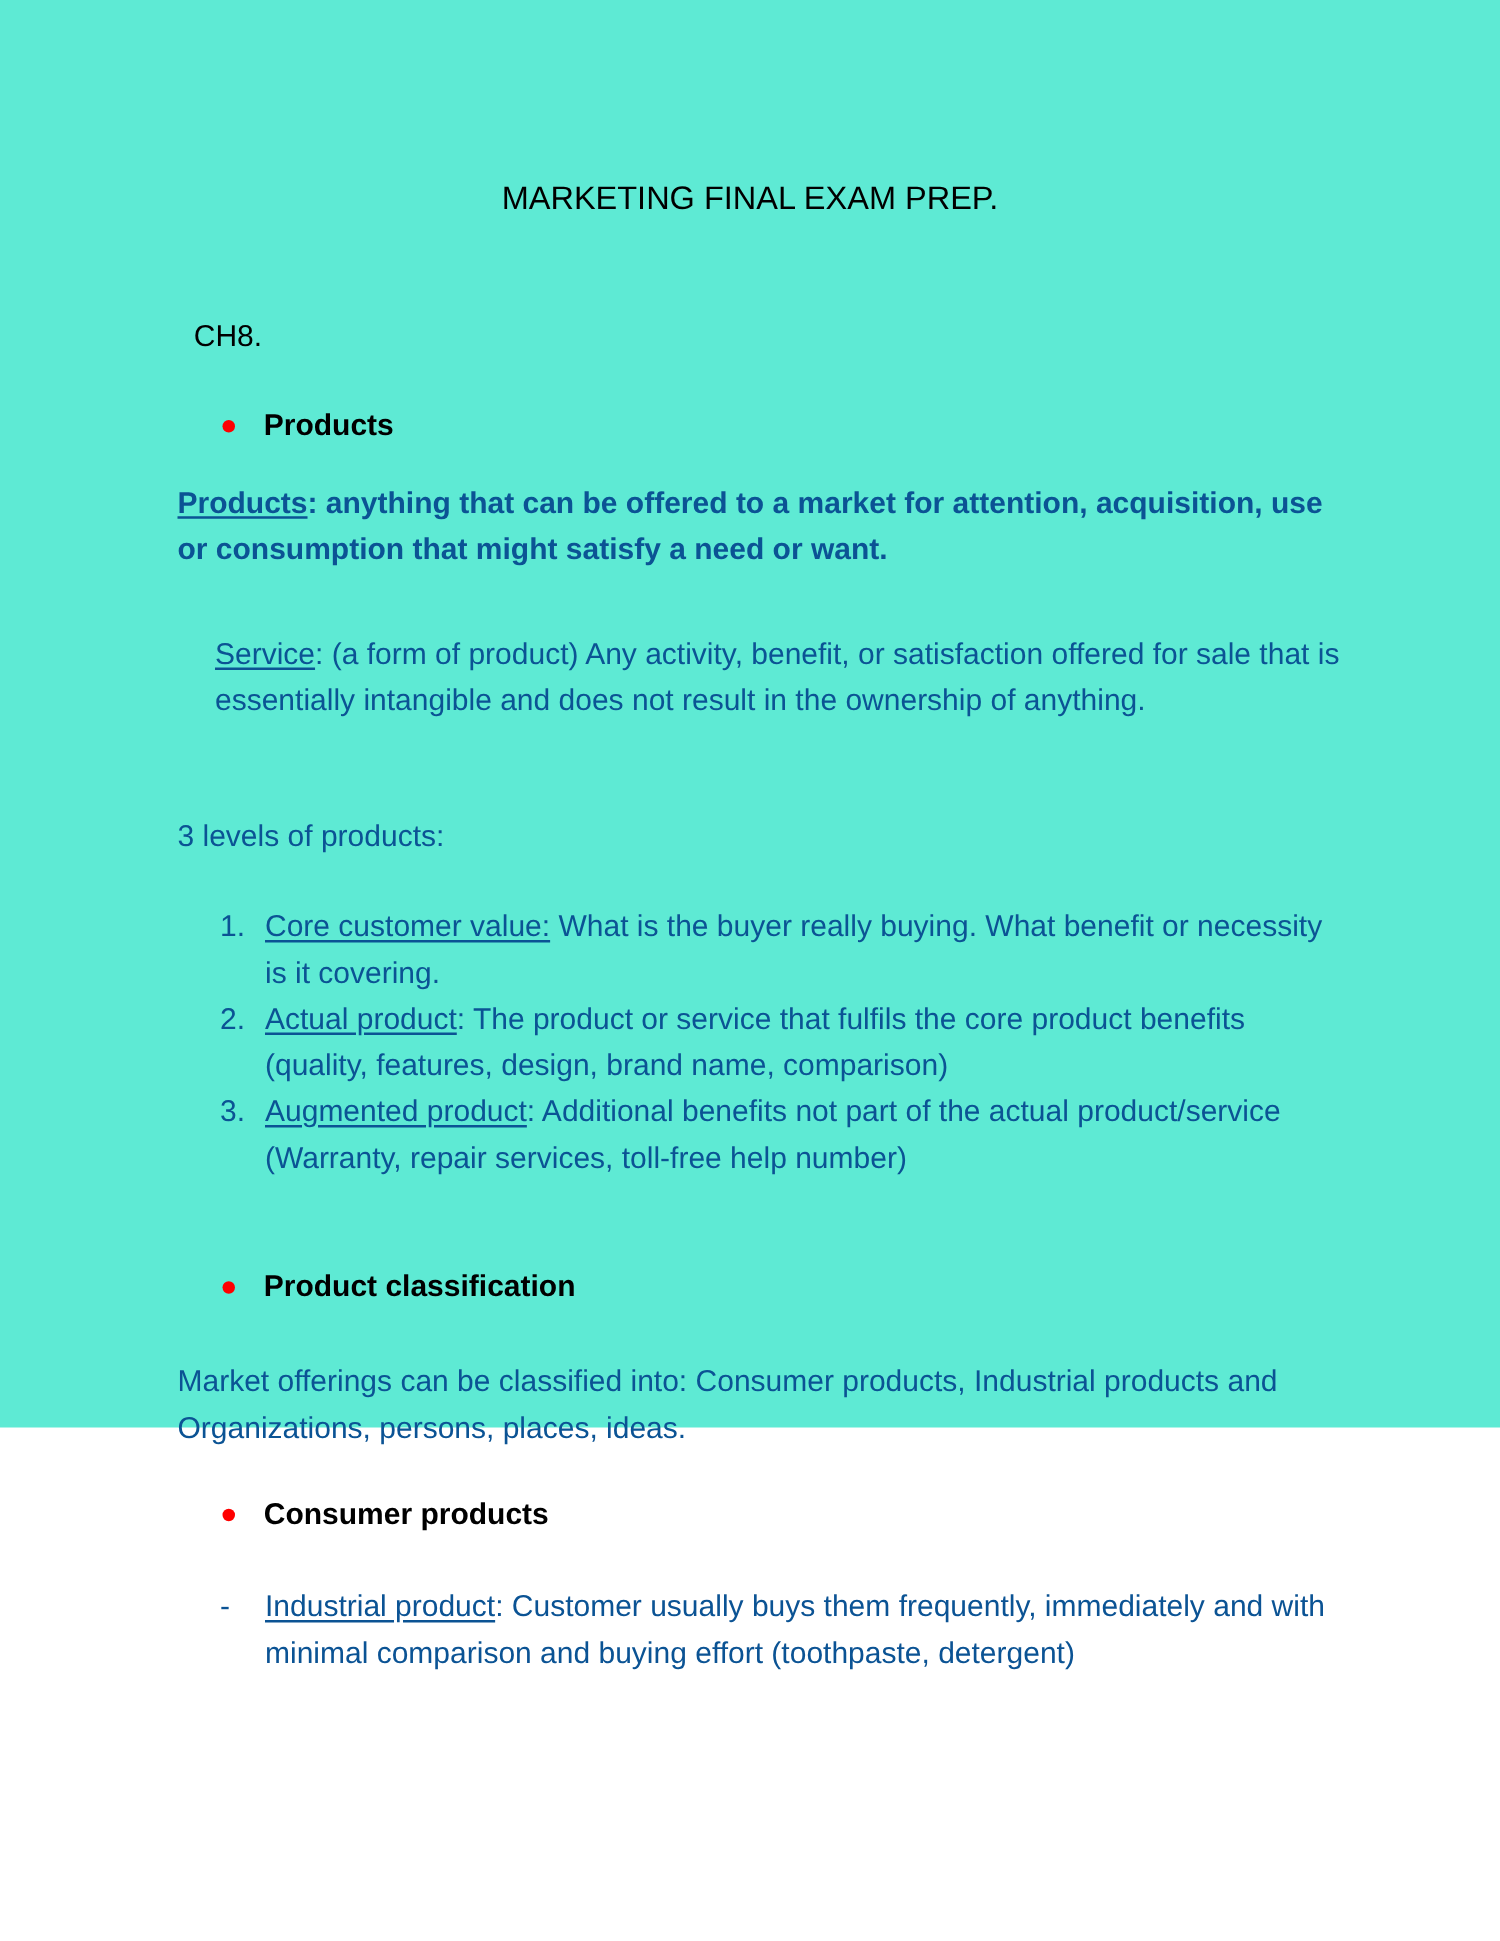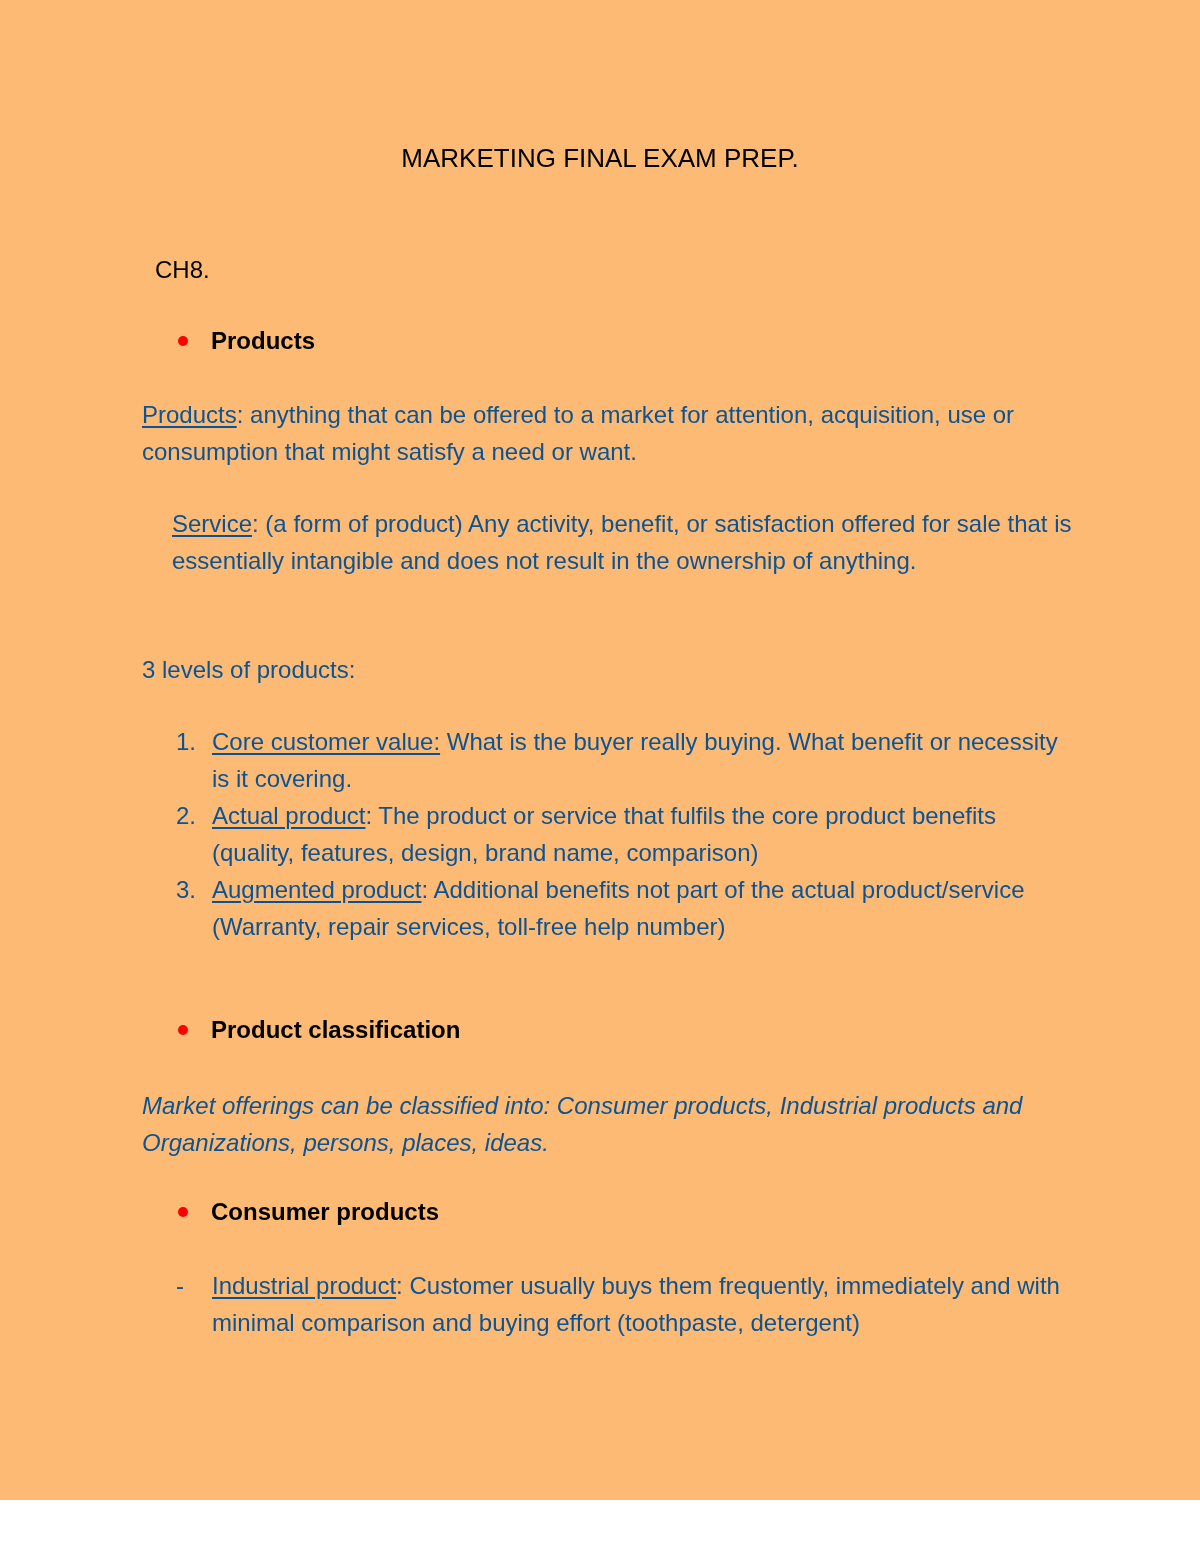--- a/index.html
+++ b/index.html
@@ -1,18 +1,18 @@
 <!DOCTYPE html>
 <html><head>
 <meta charset="utf-8">
 <style>
   html, body { margin: 0; padding: 0; background: #ffffff; }
   body { width: 1200px; height: 1553px; position: relative; overflow: hidden;
          font-family: "Liberation Sans", sans-serif; }
-  .page { position: absolute; left: 0; top: 0; width: 1200px; height: 1500px; background: #fdba74; }
+  .page { position: absolute; left: 0; top: 0; width: 1200px; height: 1142px; background: #5eead4; }
   .title { position: absolute; top: 143px; left: 0; width: 1200px; text-align: center;
            font-size: 26px; color: #000; letter-spacing: 0px; }
   .ch { position: absolute; left: 142px; top: 256px; font-size: 24px; color: #000; margin-left: 13px; }
   .bullet-head { position: absolute; left: 178px; display: flex; align-items: center;
                  font-size: 24px; font-weight: bold; color: #000; }
   .bullet-head .dot { width: 10px; height: 10px; border-radius: 50%; background: #ff0000;
                       margin-right: 23px; margin-left: 0; }
   .para { position: absolute; left: 142px; width: 930px; font-size: 24px; line-height: 37px;
           color: #0b5394; }
   .term { text-decoration: underline; text-underline-offset: 3px; }
@@ -30,21 +30,21 @@
 
   <div class="title">MARKETING FINAL EXAM PREP.</div>
 
   <div class="ch">CH8.</div>
 
   <div class="bullet-head" style="top:327px;">
     <span class="dot"></span>
     <span>Products</span>
   </div>
 
-  <div class="para" style="top:396px;">
+  <div class="para" style="top:384px;font-weight:bold;">
     <span class="term">Products</span><span>: anything that can be offered to a market for attention, acquisition, use or consumption that might satisfy a need or want.</span>
   </div>
 
   <div class="para" style="top:505px;margin-left:30px;">
     <span class="term">Service</span><span>: (a form of product) Any activity, benefit, or satisfaction offered for sale that is essentially intangible and does not result in the ownership of anything.</span>
   </div>
 
   <div class="para" style="top:651px;">3 levels of products:</div>
 
   <div class="olist" style="top:723px;">
@@ -60,21 +60,21 @@
       <span class="num">3.</span>
       <span class="term">Augmented product</span><span>: Additional benefits not part of the actual product/service (Warranty, repair services, toll-free help number)</span>
     </div>
   </div>
 
   <div class="bullet-head" style="top:1016px;">
     <span class="dot"></span>
     <span>Product classification</span>
   </div>
 
-  <div class="para" style="top:1087px;font-style:italic;">Market offerings can be classified into: Consumer products, Industrial products and Organizations, persons, places, ideas.</div>
+  <div class="para" style="top:1087px;">Market offerings can be classified into: Consumer products, Industrial products and Organizations, persons, places, ideas.</div>
 
   <div class="bullet-head" style="top:1198px;">
     <span class="dot"></span>
     <span>Consumer products</span>
   </div>
 
   <div class="dlist" style="top:1267px;">
     <div class="item">
       <span class="dash">-</span>
       <span class="term">Industrial product</span><span>: Customer usually buys them frequently, immediately and with minimal comparison and buying effort (toothpaste, detergent)</span>

